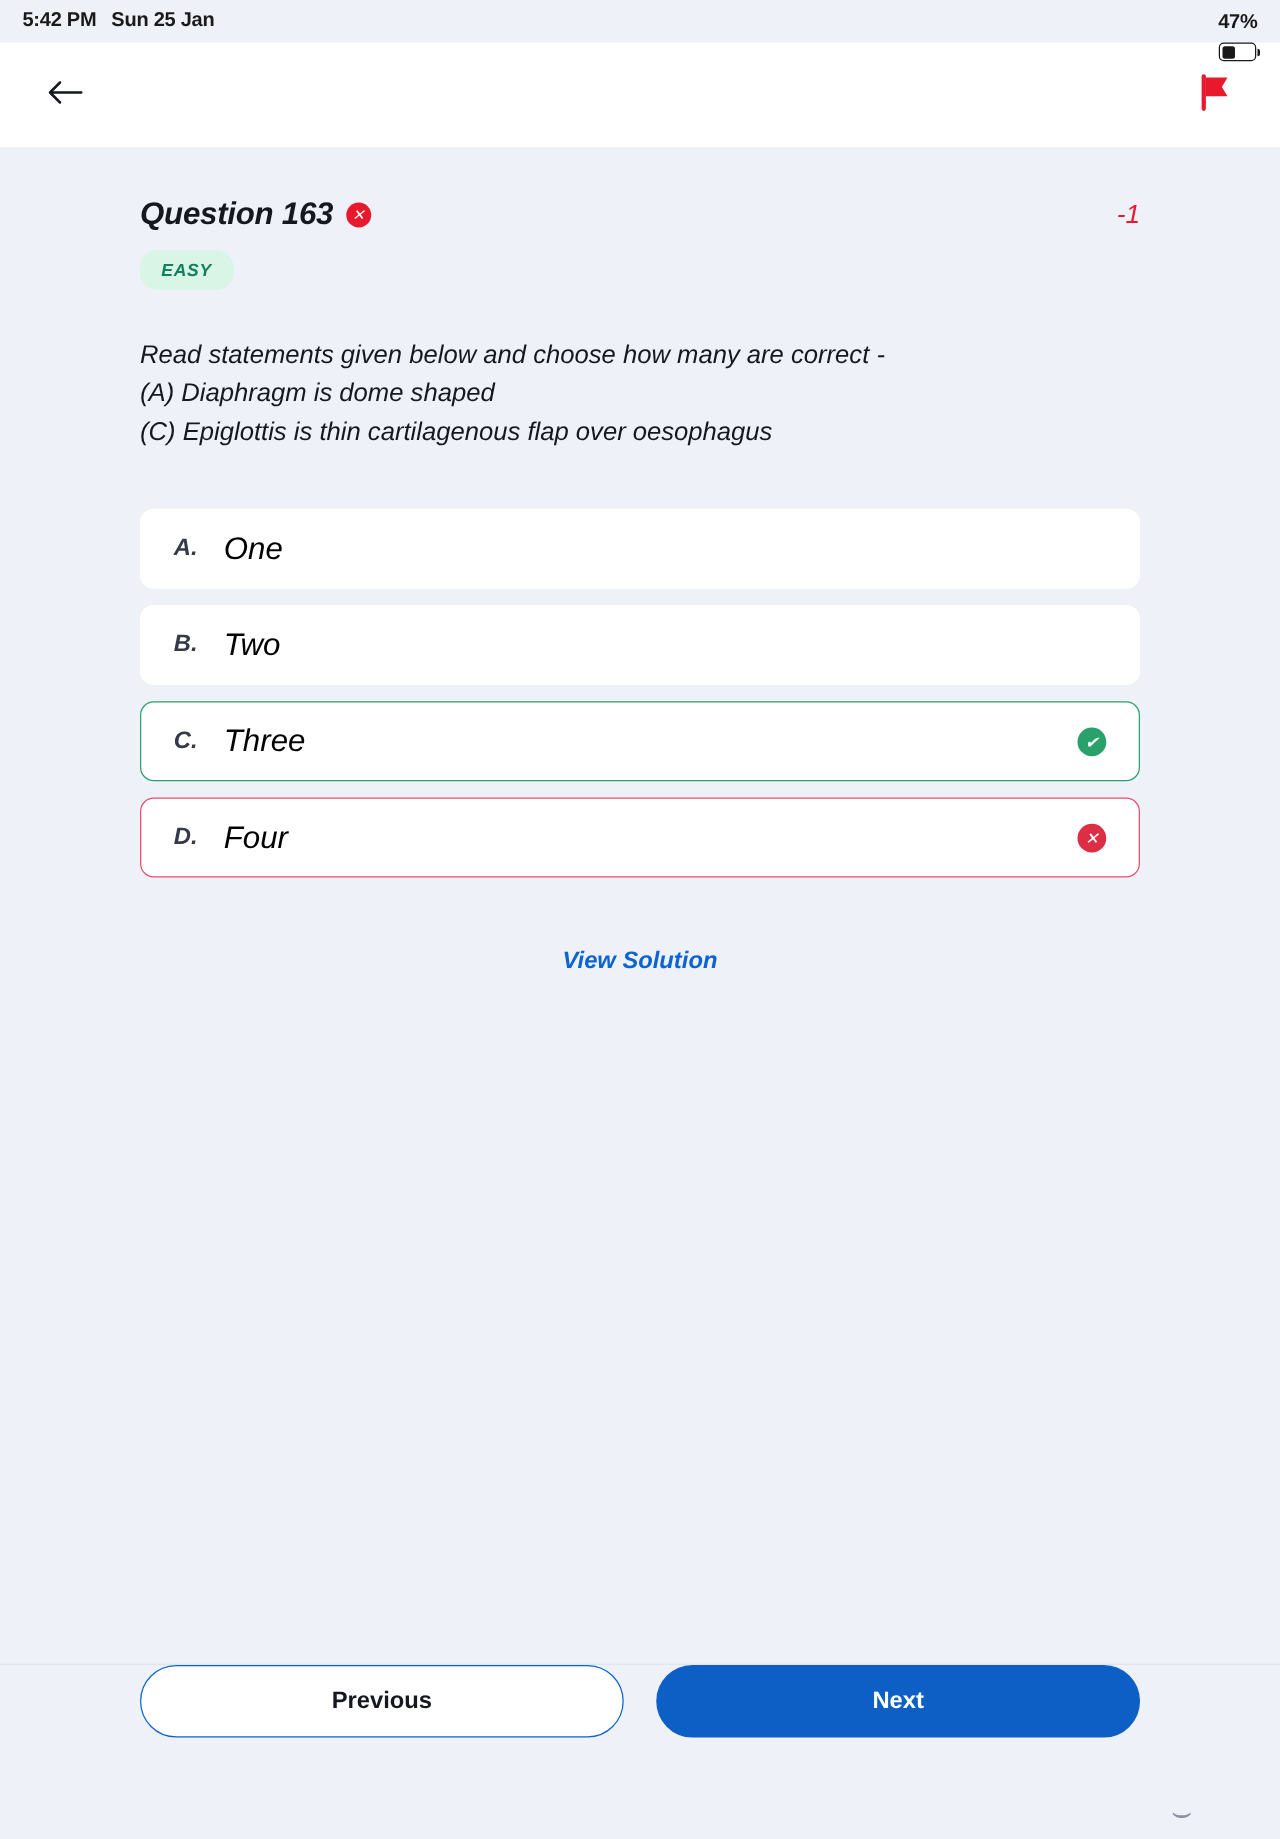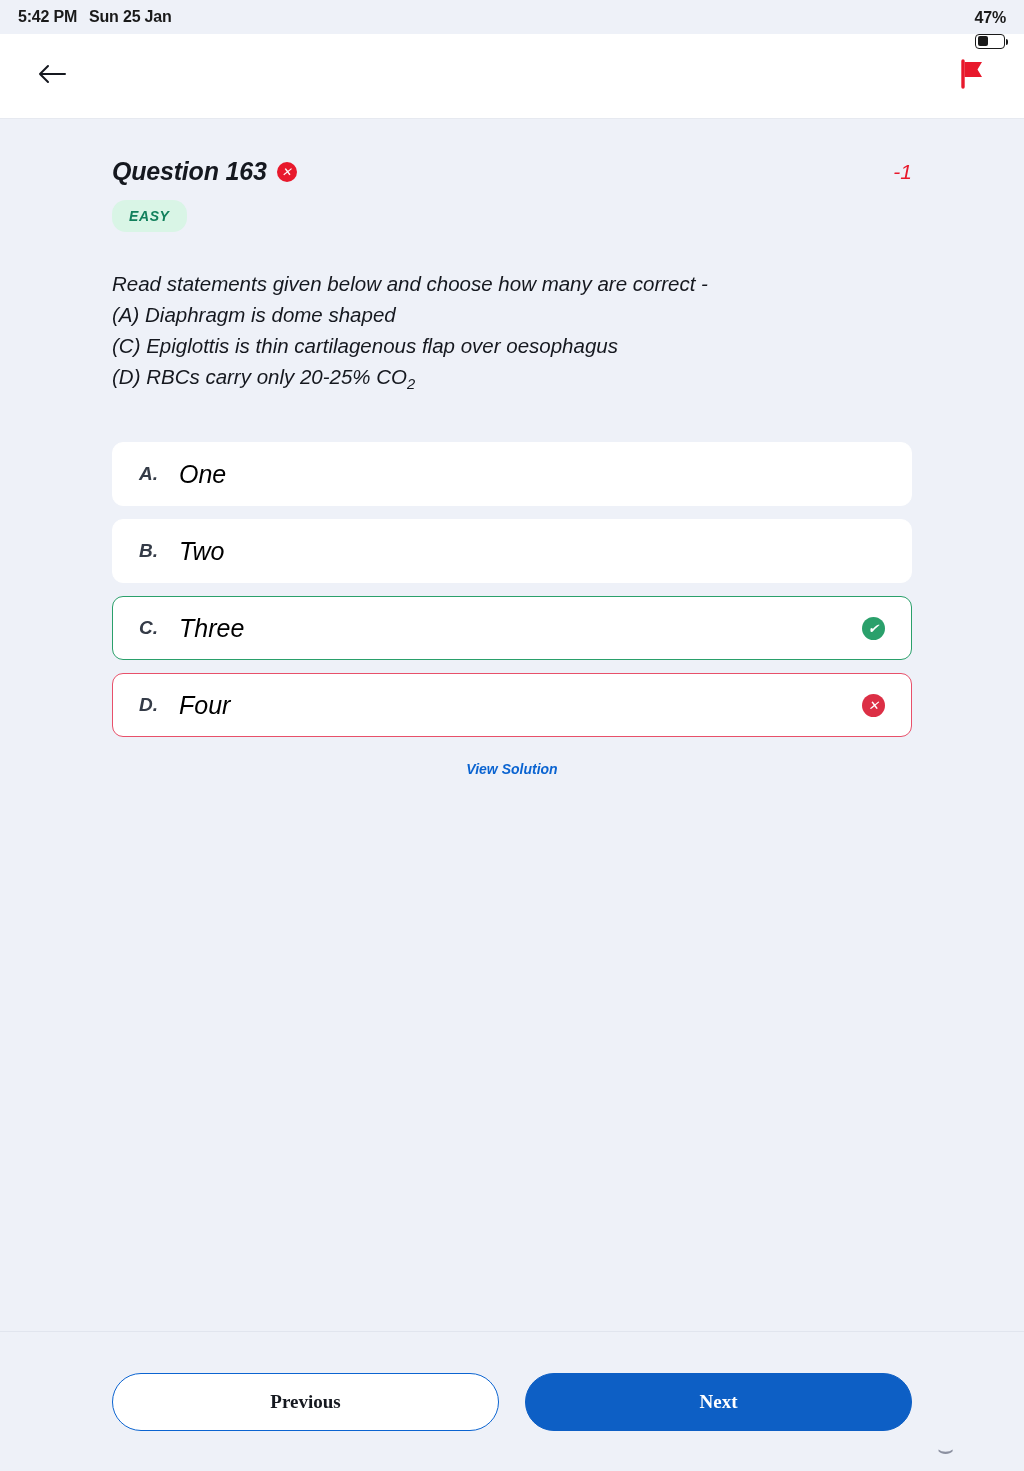--- a/index.html
+++ b/index.html
@@ -164,42 +164,40 @@
     border-radius: 50%;
     display: flex; align-items: center; justify-content: center;
     color: #fff;
     font-size: 13px;
     line-height: 1;
   }
   .mark.ok { background: #2aa06b; }
   .mark.no { background: #dc2f45; }
 
   .view-solution {
-    margin-top: 24px;
+    margin-top: 56px;
     text-align: center;
     color: #0b64d1;
-    font-size: 14px;
+    font-size: 19px;
     font-weight: 700;
     cursor: pointer;
   }
 
   
   .footer {
     position: absolute;
     left: 0; right: 0;
     bottom: 0;
     height: 140px;
     background: #eef1f8;
     border-top: 1px solid #e1e5ee;
     display: flex;
-    align-items: center;
     justify-content: center;
     gap: 26px;
     padding: 0 112px;
-    font-family: Liberation Serif, serif;
   }
   .btn {
     flex: 1;
     height: 58px;
     border-radius: 29px;
     font-size: 19px;
     font-weight: 700;
     display: flex;
     align-items: center;
     justify-content: center;
@@ -271,21 +269,20 @@
     <span class="q-wrong-badge">✕</span>
     <span class="q-score">-1</span>
   </div>
 
   <div class="difficulty">EASY</div>
 
   <div class="q-body">
     <div class="stmt">Read statements given below and choose how many are correct -</div>
     <div class="stmt">(A) Diaphragm is dome shaped</div>
     <div class="stmt">(C) Epiglottis is thin cartilagenous flap over oesophagus</div>
-    <div class="stmt"><span>(D) RBCs carry only 20-25% CO</span><sub>2</sub></div>
   </div>
 
   <div class="options">
     <div class="option">
       <span class="opt-key">A.</span>
       <span class="opt-text">One</span>
     </div>
     <div class="option">
       <span class="opt-key">B.</span>
       <span class="opt-text">Two</span>

